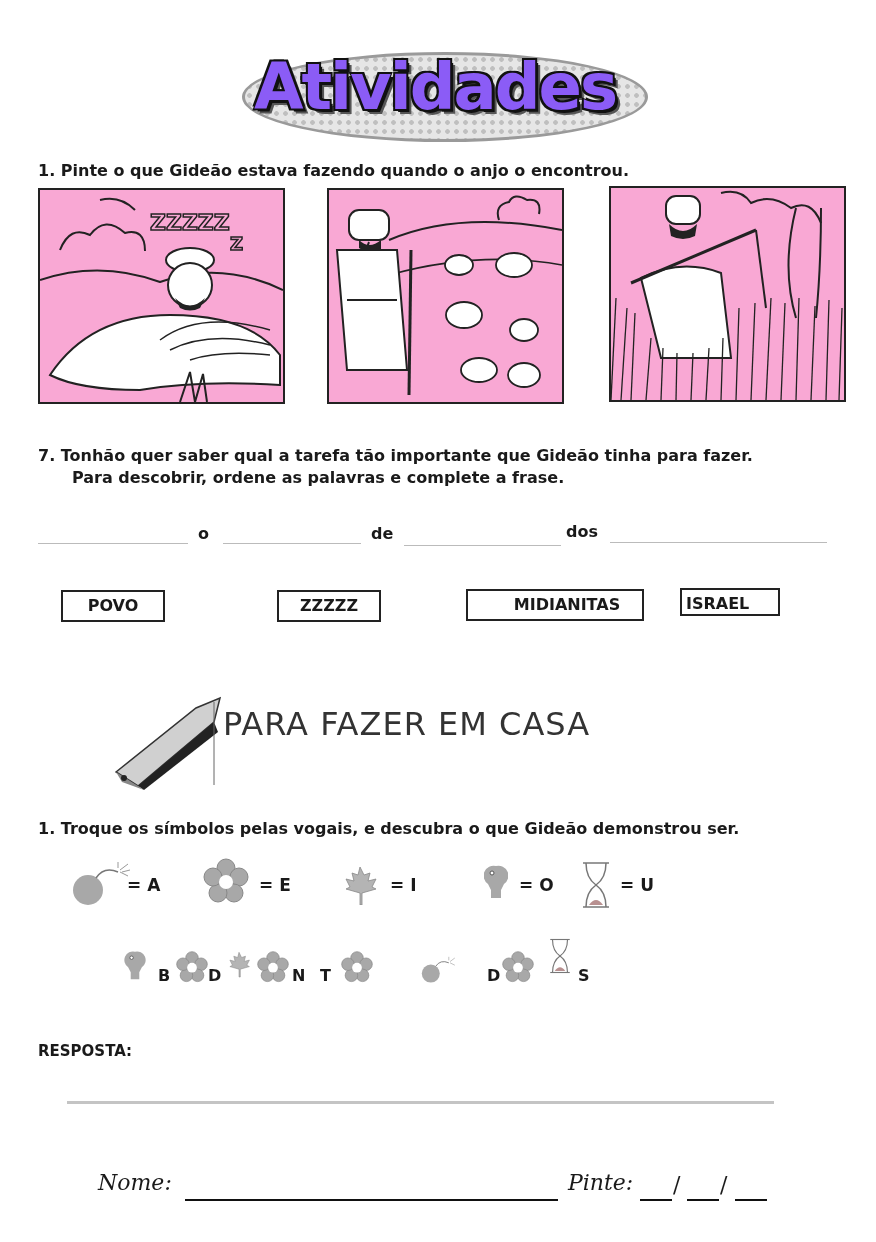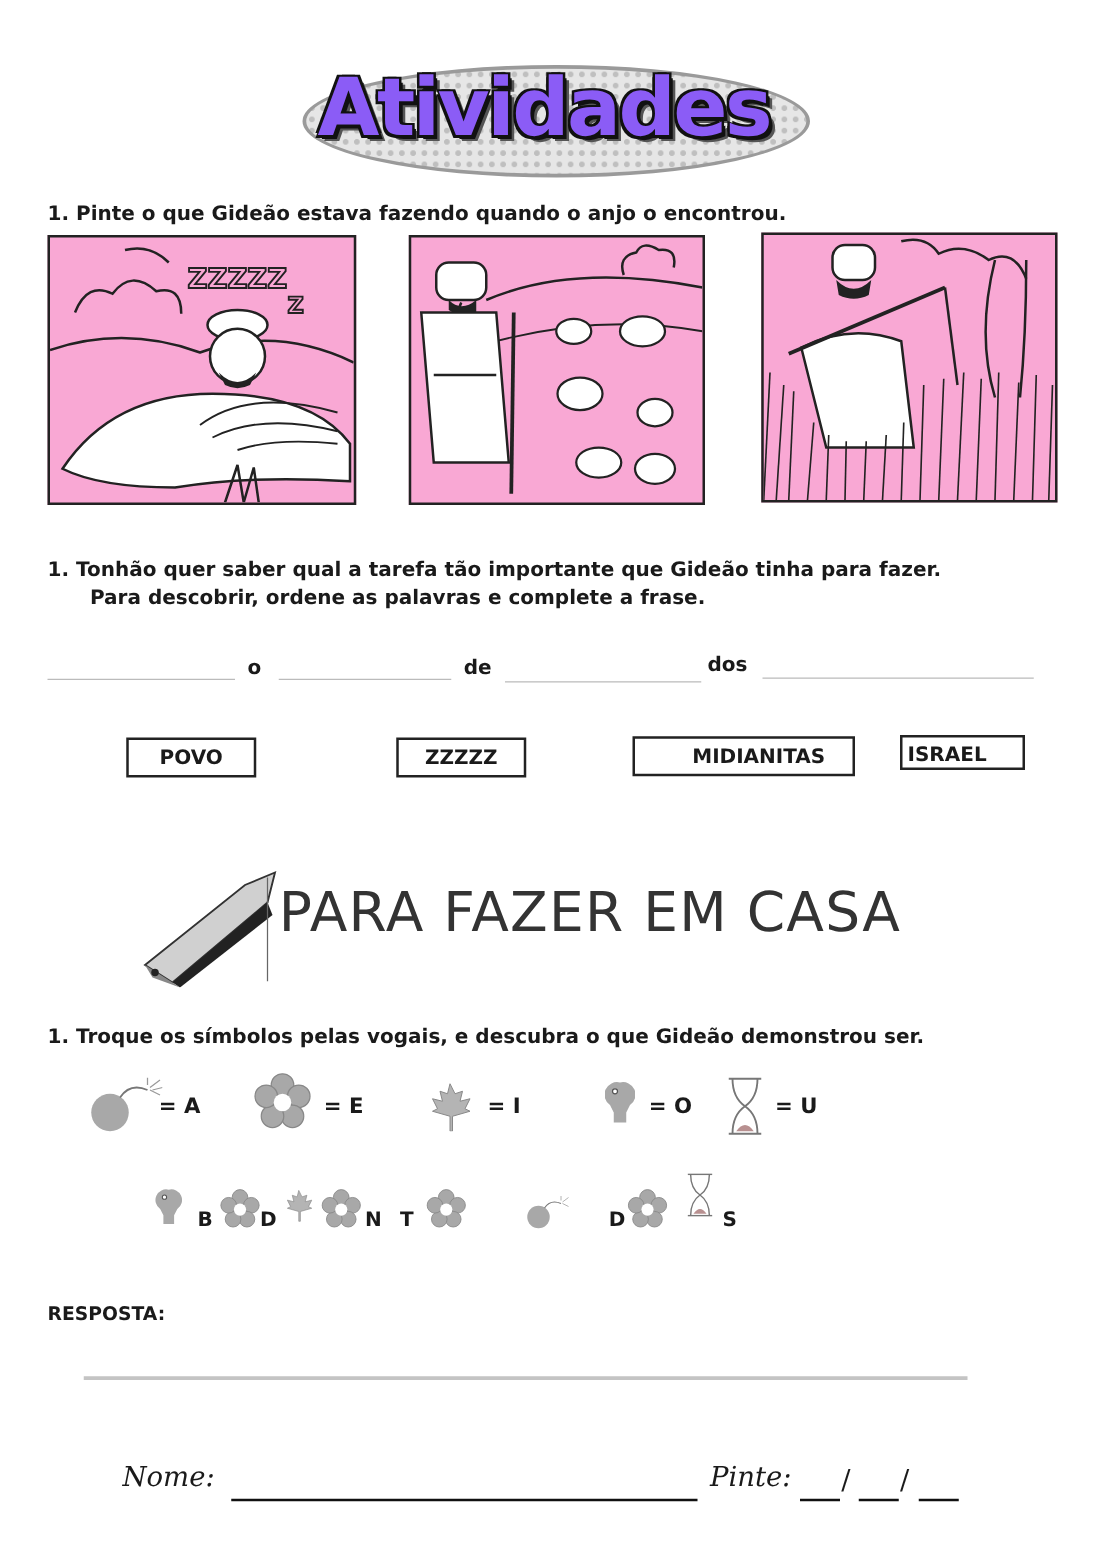--- a/index.html
+++ b/index.html
@@ -9,22 +9,22 @@
   .banner{left:212px;top:44px;width:446px;height:100px;}
   .banner .oval{position:absolute;left:30px;top:8px;width:400px;height:84px;border-radius:50%;
     background:radial-gradient(circle,#bfbfbf 2px,transparent 2.6px) 0 0/9px 9px,#e6e6e6;border:3px solid #9a9a9a;}
   .banner .word{position:absolute;left:0;top:6px;width:446px;text-align:center;font-family:"DejaVu Sans",sans-serif;font-weight:bold;
     font-size:64px;letter-spacing:-2px;color:#8b5cf6;
     text-shadow:3px 3px 0 #111,-2px -2px 0 #111,2px -2px 0 #111,-2px 2px 0 #111,5px 5px 0 #555;}
   .q{font-family:"DejaVu Sans",sans-serif;font-weight:bold;font-size:16px;color:#1a1a1a;}
   .pic{border:2px solid #222;background:#f9a8d4;overflow:hidden;}
   .pic svg{width:100%;height:100%;display:block;}
   .blank{border-bottom:1px solid #bbb;height:18px;}
-  .wordbox{border:2.5px solid #222;font-weight:bold;font-size:16px;text-align:center;line-height:28px;height:28px;margin-left:40px;}
-  .casa{font-family:"DejaVu Sans",sans-serif;font-size:44px;letter-spacing:1px;color:#333;font-weight:normal;}
+  .wordbox{border:2.5px solid #222;font-weight:bold;font-size:16px;text-align:center;line-height:28px;height:28px;}
+  .casa{font-family:"DejaVu Sans",sans-serif;font-size:32px;letter-spacing:1px;color:#333;font-weight:normal;}
   .legend-eq{font-weight:bold;font-size:17px;}
   .code-letter{font-weight:bold;font-size:16px;}
   .answer-line{height:3px;background:#c4c4c4;}
   .script{font-family:"DejaVu Serif",serif;font-style:italic;font-size:22px;}
   .sig-line{height:2px;background:#111;}
 </style>
 </head>
 <body>
 
 <div class="abs banner">
@@ -98,21 +98,21 @@
         <line x1="155" y1="212" x2="160" y2="110"></line>
       <line x1="170" y1="212" x2="174" y2="115"></line>
         <line x1="185" y1="212" x2="188" y2="110"></line>
         <line x1="200" y1="212" x2="204" y2="118"></line>
       <line x1="215" y1="212" x2="218" y2="112"></line>
         <line x1="228" y1="212" x2="231" y2="120"></line>
     </g>
   </svg>
 </div>
 
-<div class="abs q" style="left:38px;top:446px;">1. Tonhão quer saber qual a tarefa tão importante que Gideão tinha para fazer.</div>
+<div class="abs q" style="left:38px;top:446px;">7. Tonhão quer saber qual a tarefa tão importante que Gideão tinha para fazer.</div>
 <div class="abs q" style="left:38px;top:468px;margin-left:34px;">Para descobrir, ordene as palavras e complete a frase.</div>
 
 <div class="abs blank" style="left:38px;top:525px;width:150px;"></div>
 <div class="abs q" style="left:198px;top:524px;">o</div>
 <div class="abs blank" style="left:223px;top:525px;width:138px;"></div>
 <div class="abs q" style="left:371px;top:524px;">de</div>
 <div class="abs blank" style="left:404px;top:527px;width:157px;"></div>
 <div class="abs q" style="left:566px;top:522px;">dos</div>
 <div class="abs blank" style="left:396px;top:525px;width:0;"></div>
 <div class="abs blank" style="left:396px;top:525px;width:0;"></div>

